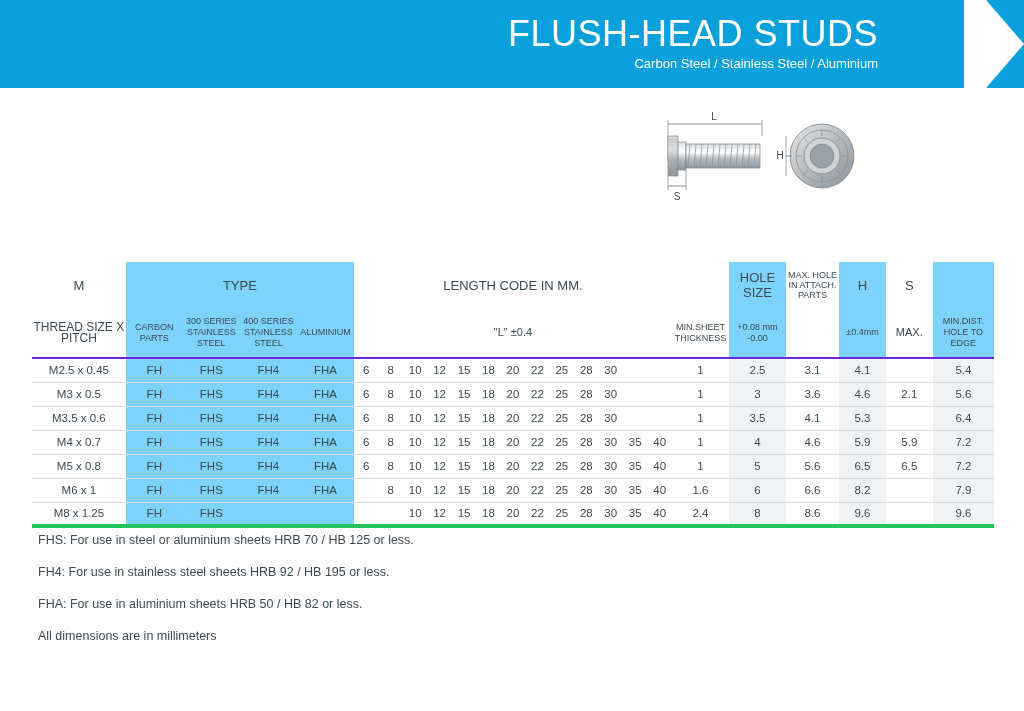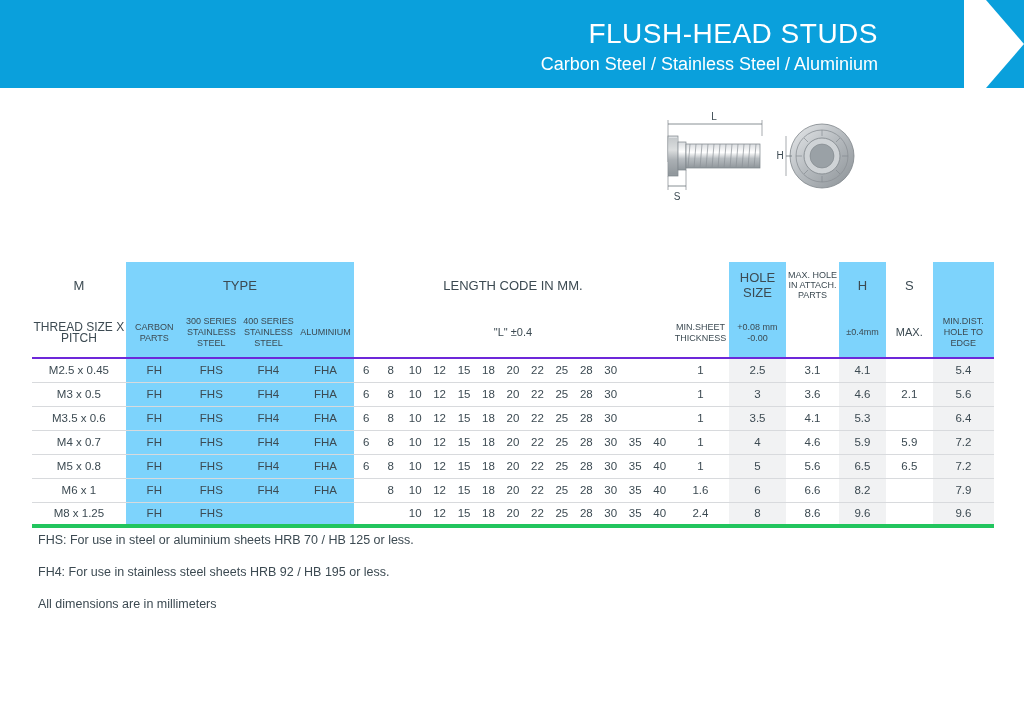--- a/index.html
+++ b/index.html
@@ -22,28 +22,28 @@
     width: 100%;
   }
   .header-inner {
     position: absolute;
     right: 146px;
     top: 18px;
     text-align: right;
   }
   .header-title {
     color: #ffffff;
-    font-size: 28px;
+    font-size: 36px;
     letter-spacing: 0.5px;
     font-weight: normal;
     line-height: 32px;
   }
   .header-sub {
     color: #ffffff;
-    font-size: 18px;
+    font-size: 13px;
     line-height: 24px;
     font-weight: normal;
     margin-top: 2px;
   }
   .header-arrow {
     position: absolute;
     right: 0;
     top: 0;
     height: 88px;
     width: 160px;
@@ -432,14 +432,15 @@
       <td class="ss"></td>
       <td class="md shade-light">9.6</td>
     </tr>
   </tbody>
 </table>
 </div>
 
 <div class="notes">
   <p>FHS: For use in steel or aluminium sheets HRB 70 / HB 125 or less.</p>
   <p>FH4: For use in stainless steel sheets HRB 92 / HB 195 or less.</p>
+  <p>FHA: For use in aluminium sheets HRB 50 / HB 82 or less.</p>
   <p>All dimensions are in millimeters</p>
 </div>
 
 </body></html>

